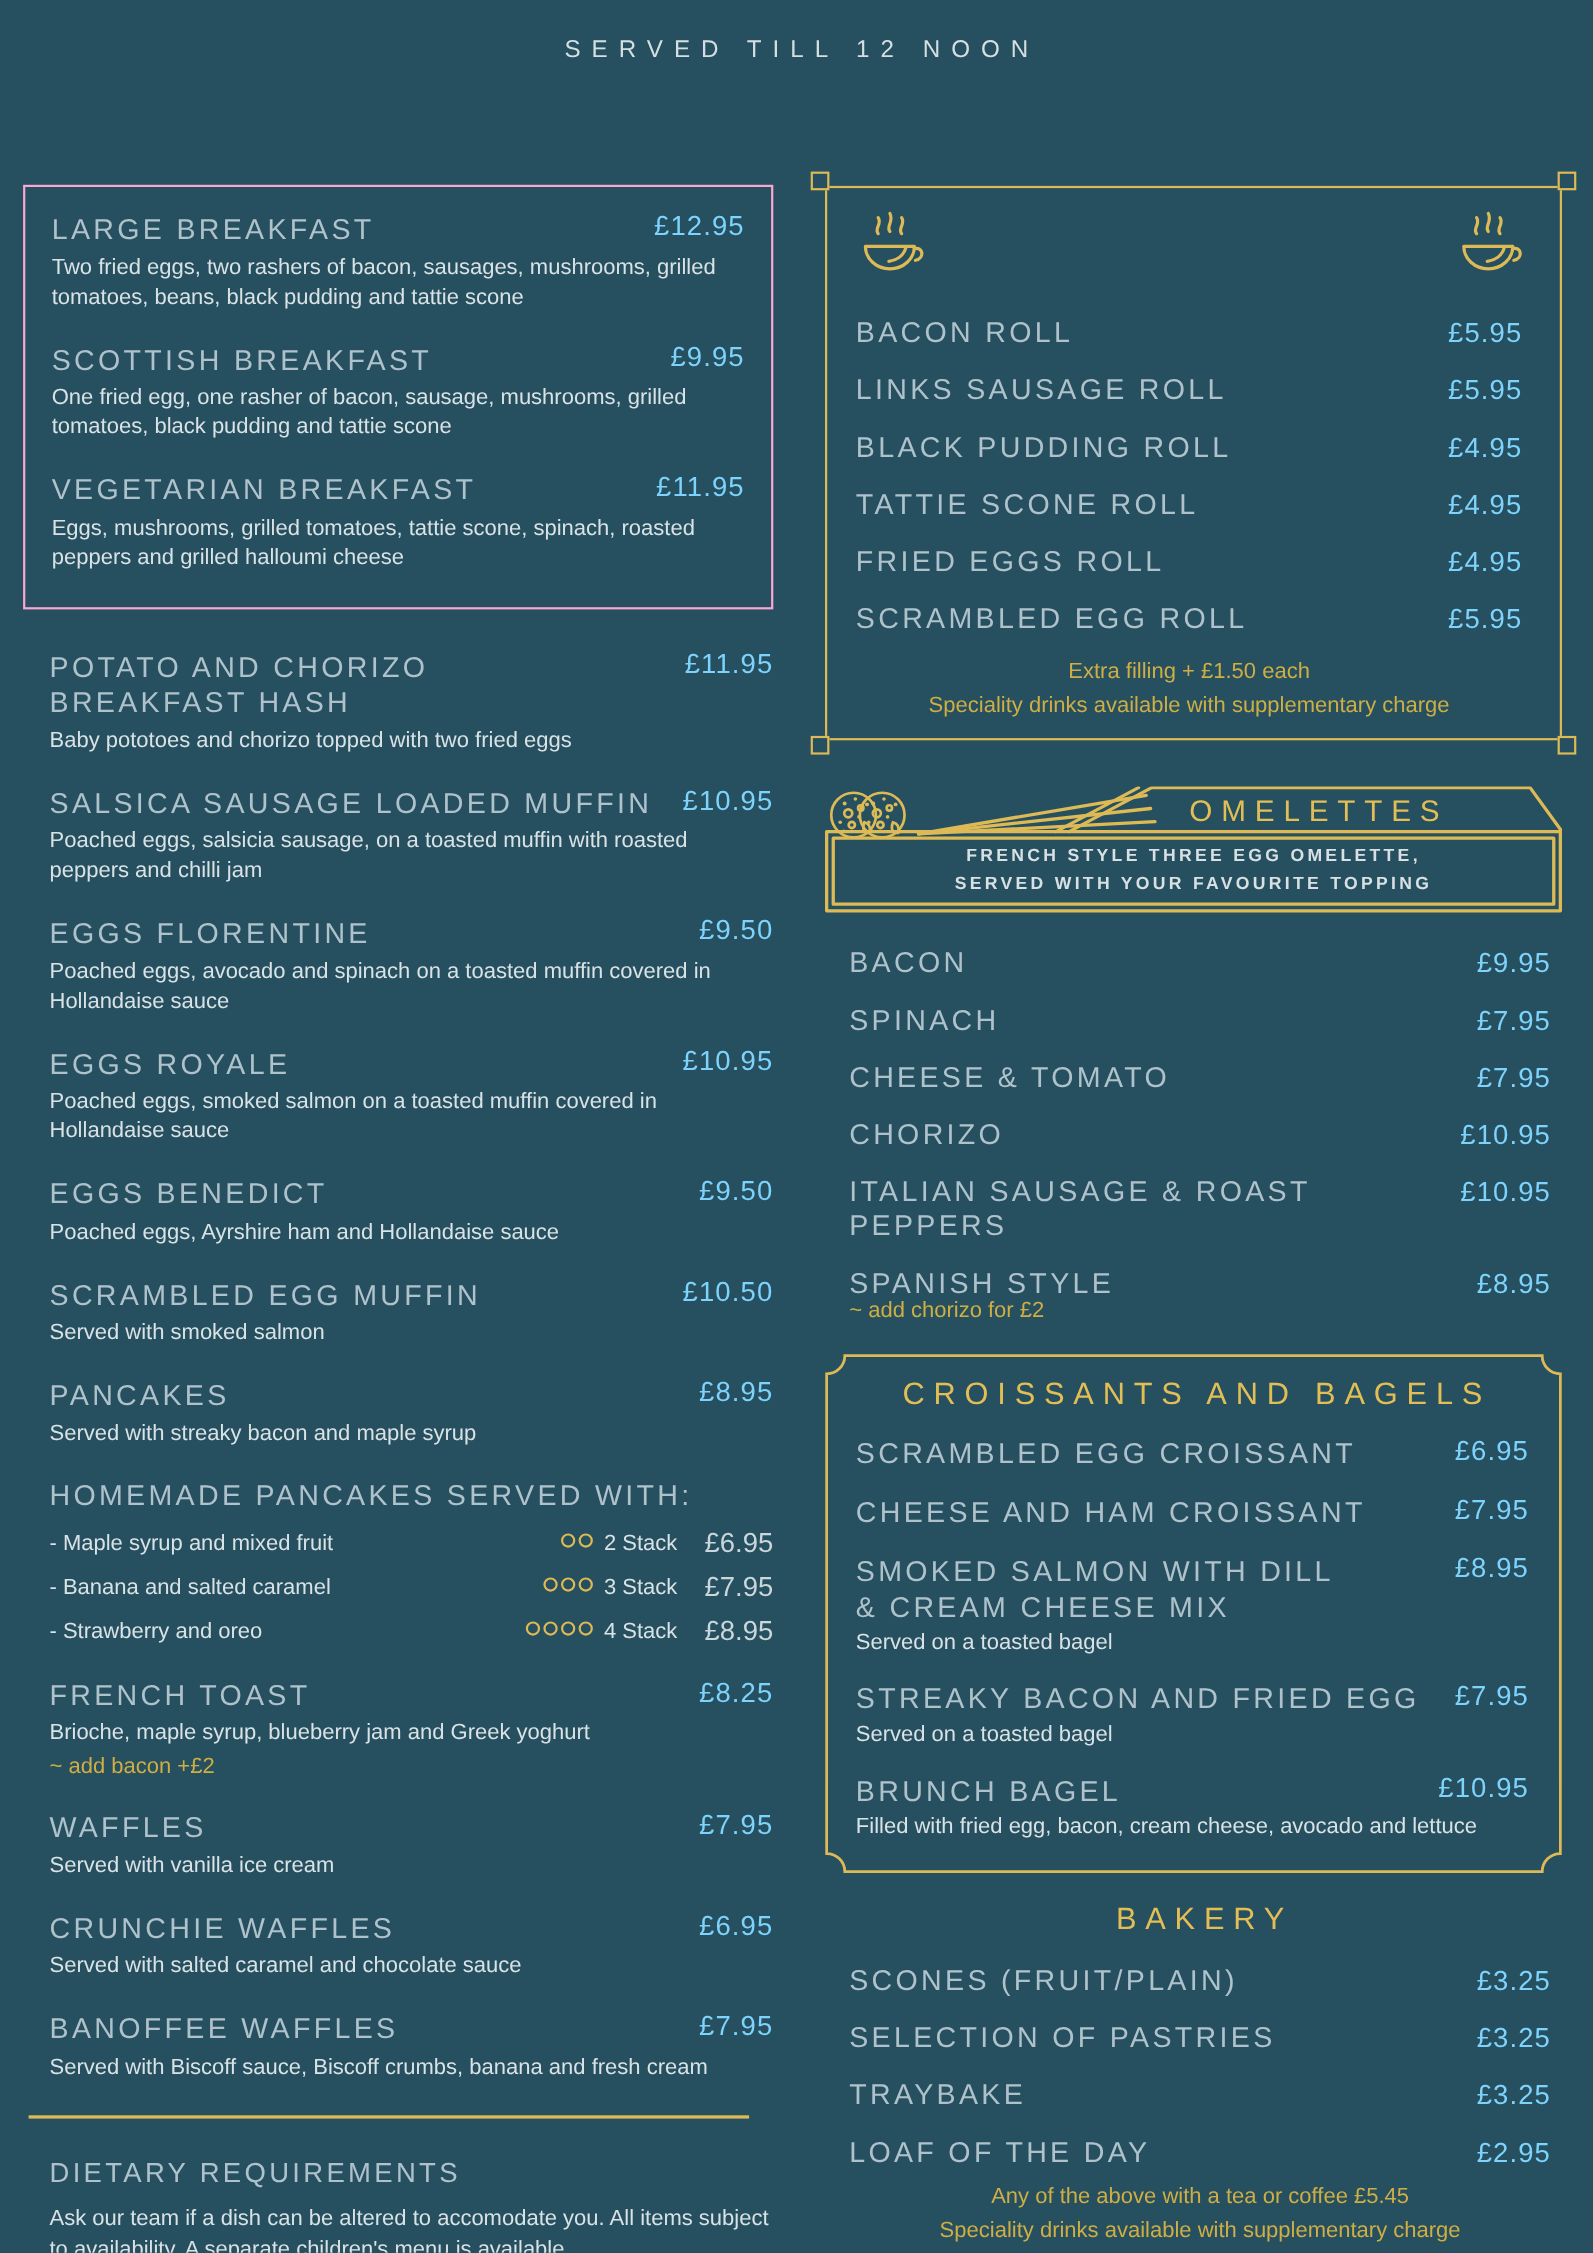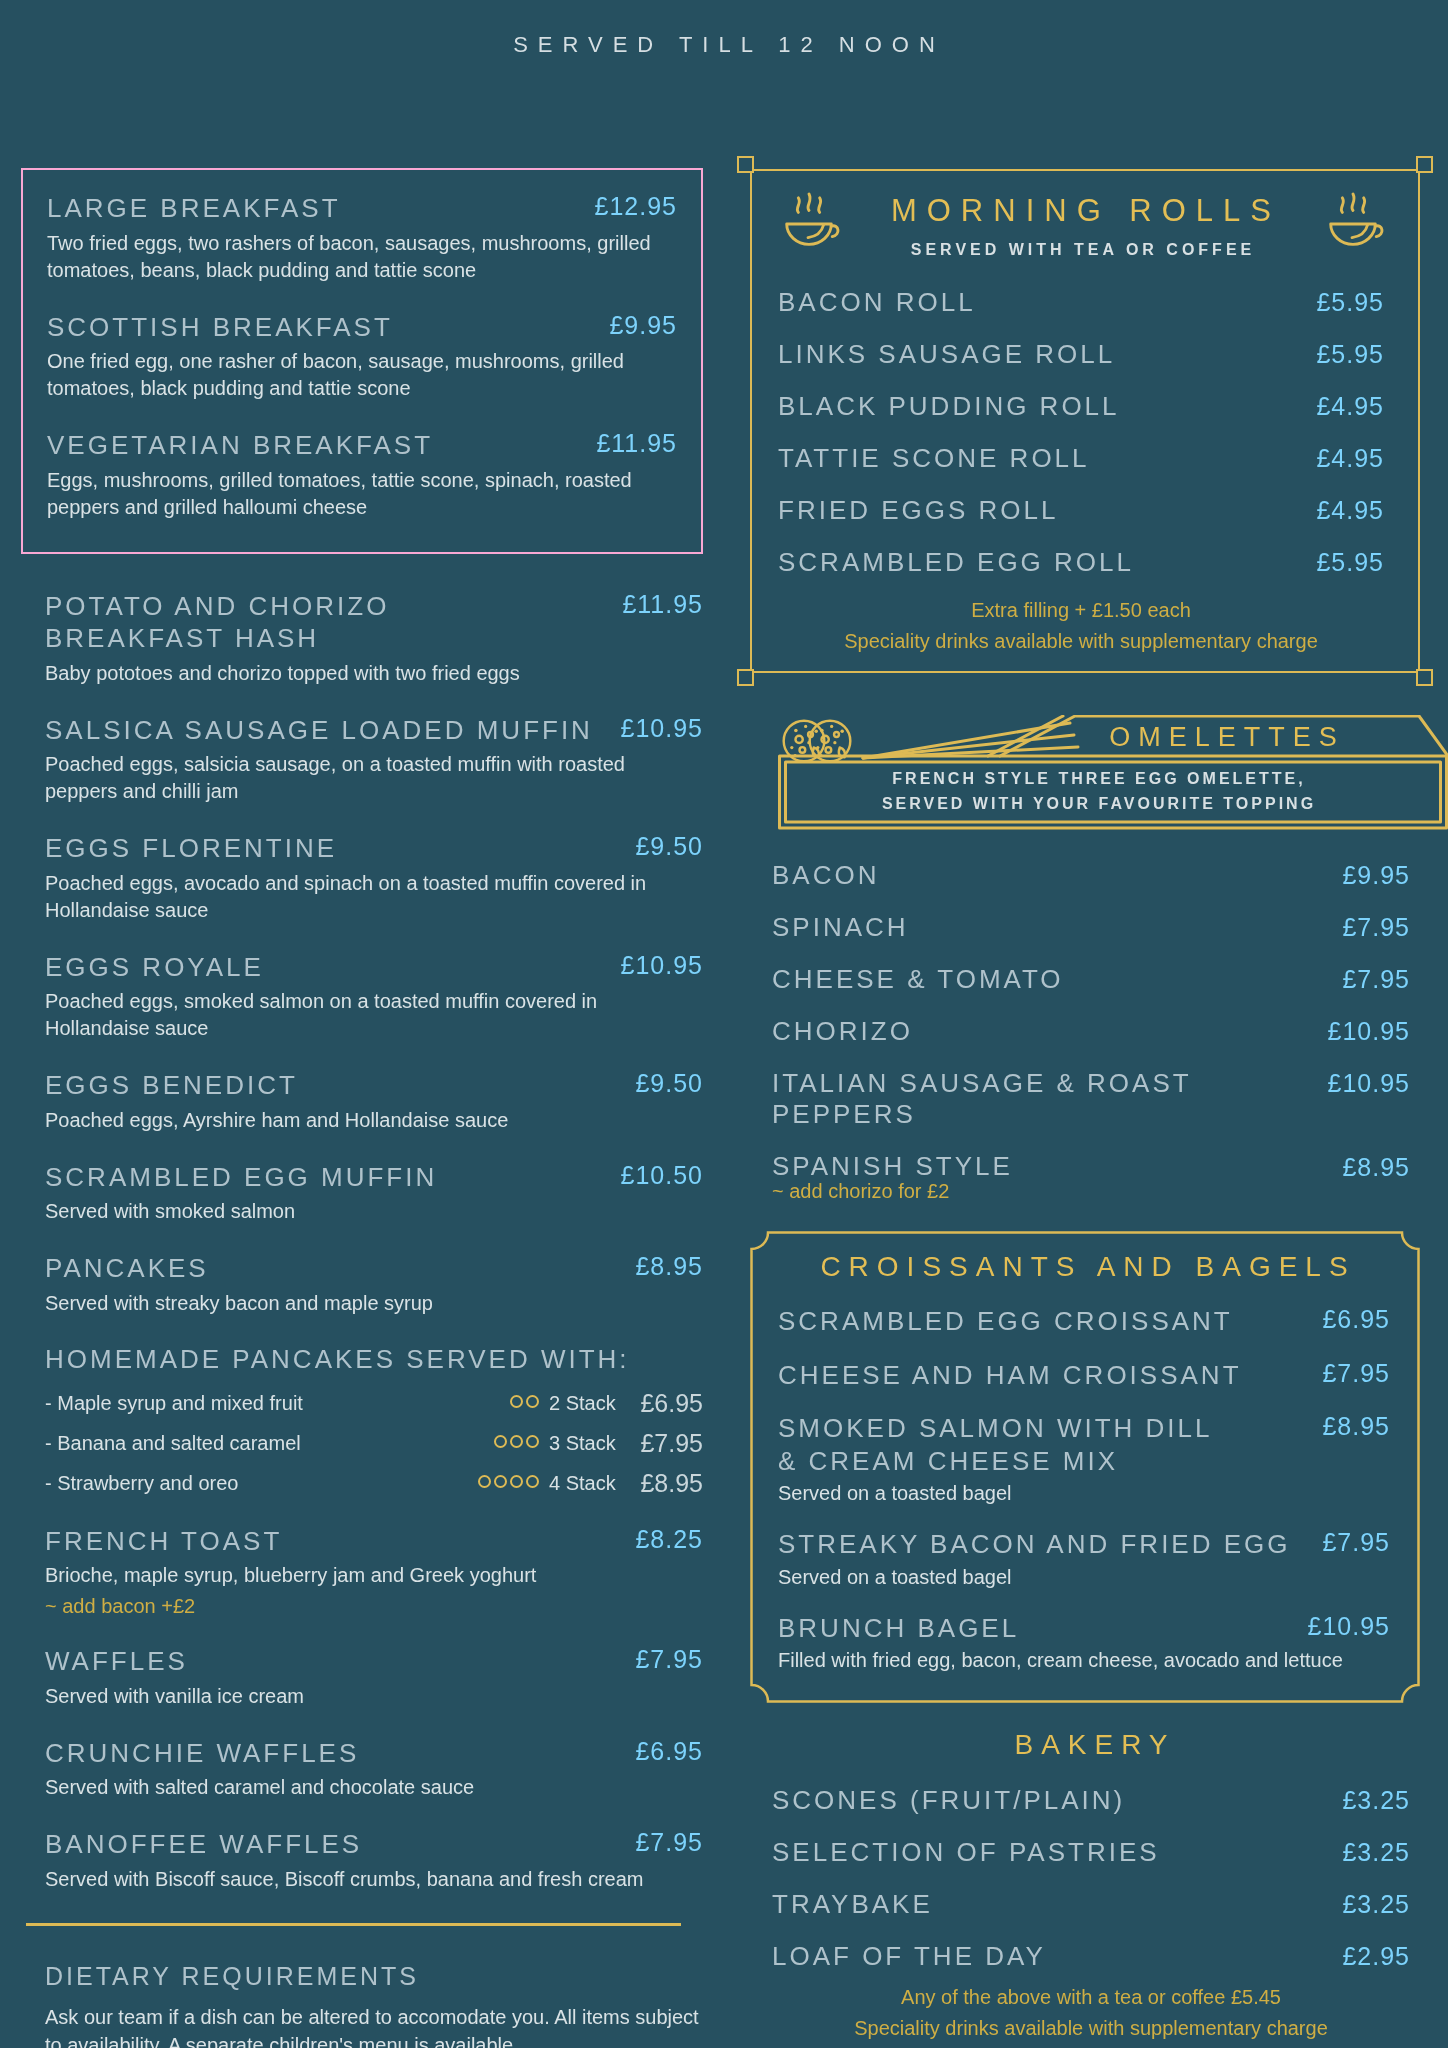--- a/index.html
+++ b/index.html
@@ -50,21 +50,21 @@
   .msq.bl{bottom:-15px;left:-15px;} .msq.br{bottom:-15px;right:-15px;}
   .rolls-head{display:flex;align-items:flex-start;justify-content:space-between;margin-bottom:26px;}
   .rolls-titles{text-align:center;flex:1;padding-top:4px;}
   .rolls-title{font-size:31px;font-weight:400;letter-spacing:10px;color:#E3BE55;text-indent:10px;}
   .rolls-sub{margin-top:12px;font-size:16px;font-weight:700;letter-spacing:4px;color:#D8E0E3;text-indent:4px;}
   .rrow{display:flex;justify-content:space-between;align-items:baseline;margin-bottom:21px;}
   .rname{font-size:26px;font-weight:300;letter-spacing:3px;color:#AFC2CB;}
   .center-note{text-align:center;font-size:20px;color:#CFAE44;margin:2px 0 8px 0;}
 
   
-  .om-header{position:relative;height:115px;margin-bottom:30px;margin-left:28px;}
+  .om-header{position:relative;height:115px;margin-bottom:30px;}
   .om-header svg{position:absolute;top:0;left:0;}
   .om-title{position:absolute;top:7px;left:315px;width:260px;text-align:center;
             font-size:27px;font-weight:400;letter-spacing:8px;color:#E3BE55;text-indent:8px;}
   .om-banner-text{position:absolute;top:52px;left:95px;right:95px;text-align:center;
                   font-size:16px;font-weight:700;letter-spacing:3px;color:#D8E0E3;line-height:1.55;}
   .om-icon{position:absolute;top:51px;}
   .om-icon.left{left:26px;} .om-icon.right{right:26px;}
   .om-rows{padding:0 10px 0 22px;margin-bottom:10px;}
   .om-note{font-size:20px;color:#CFAE44;margin:-12px 0 0 22px;}
 
@@ -242,24 +242,20 @@
         <svg class="om-cup" width="62" height="72" viewBox="0 0 64 74">
           <g class="icon-gold">
             <path d="M21,24 C17,19 25,15 21,9"></path>
             <path d="M32,22 C28,17 36,13 32,5"></path>
             <path d="M43,24 C39,19 47,15 43,9"></path>
             <path d="M9,36 a23,21 0 0 0 46,0 z"></path>
             <path d="M55,38 c8,-2 10,9 1,11"></path>
             <path d="M47,37 c-2,8 -9,12 -16,13"></path>
           </g>
         </svg>
-        <div class="rolls-titles">
-          <div class="rolls-title">MORNING ROLLS</div>
-          <div class="rolls-sub">SERVED WITH TEA OR COFFEE</div>
-        </div>
         <svg class="om-cup" width="62" height="72" viewBox="0 0 64 74">
           <g class="icon-gold">
             <path d="M21,24 C17,19 25,15 21,9"></path>
             <path d="M32,22 C28,17 36,13 32,5"></path>
             <path d="M43,24 C39,19 47,15 43,9"></path>
             <path d="M9,36 a23,21 0 0 0 46,0 z"></path>
             <path d="M55,38 c8,-2 10,9 1,11"></path>
             <path d="M47,37 c-2,8 -9,12 -16,13"></path>
           </g>
         </svg>

